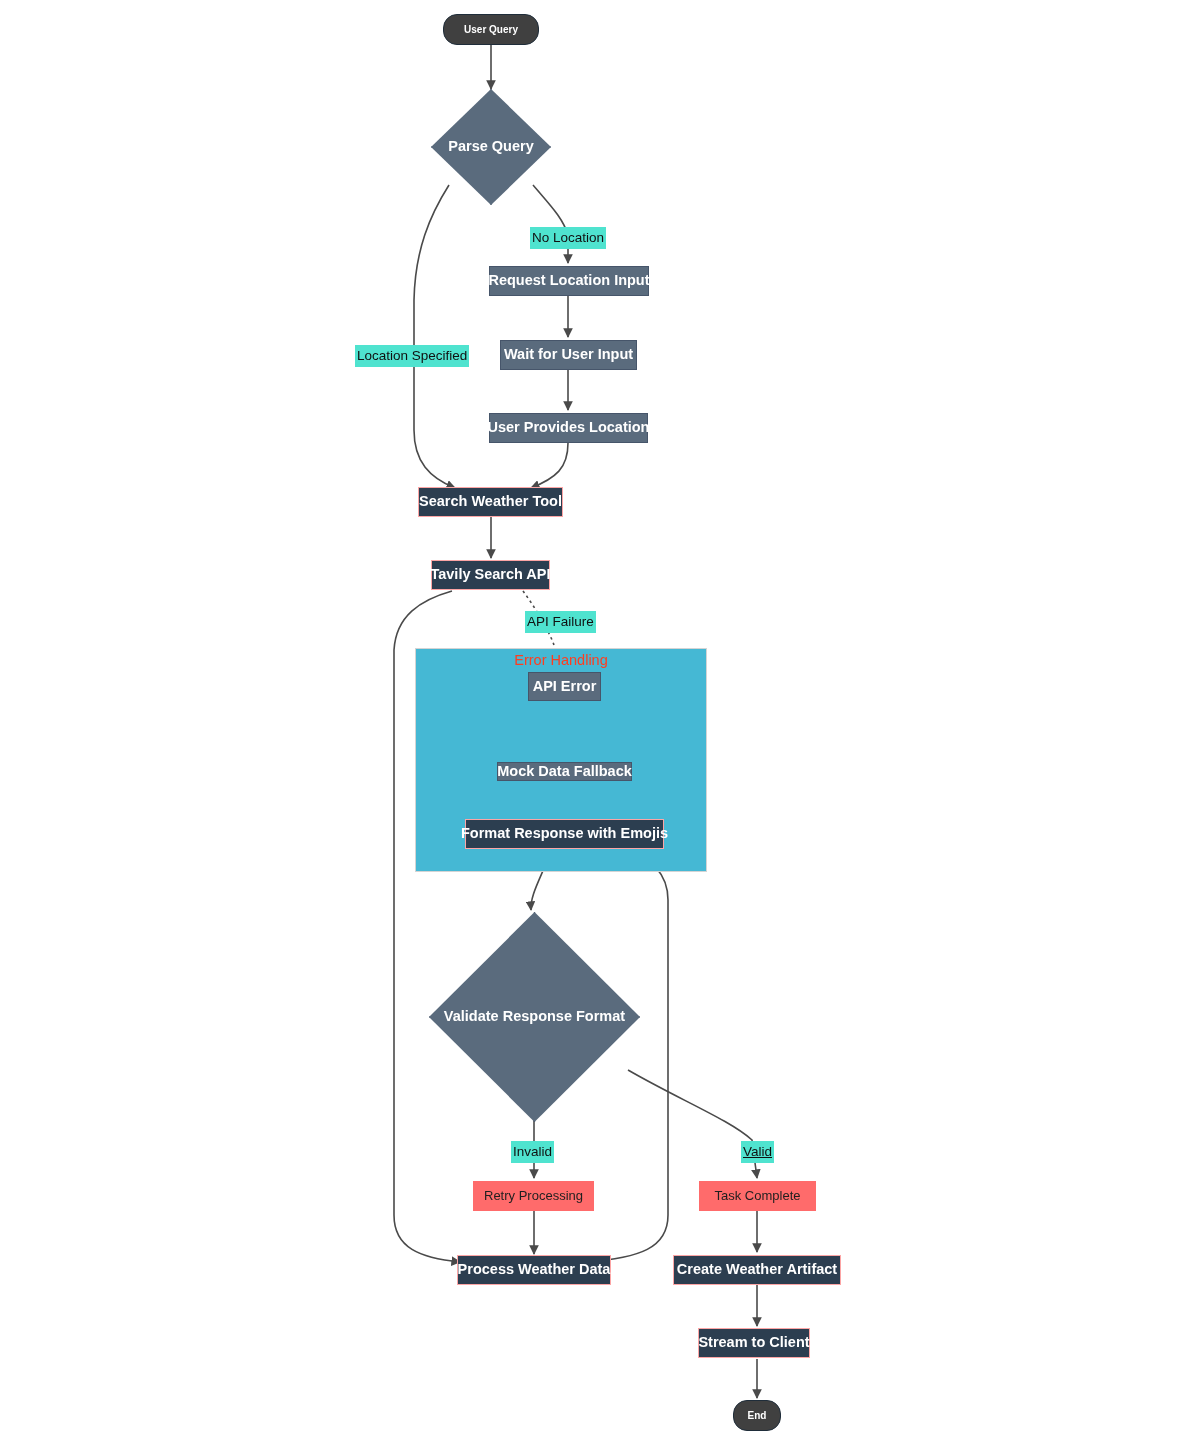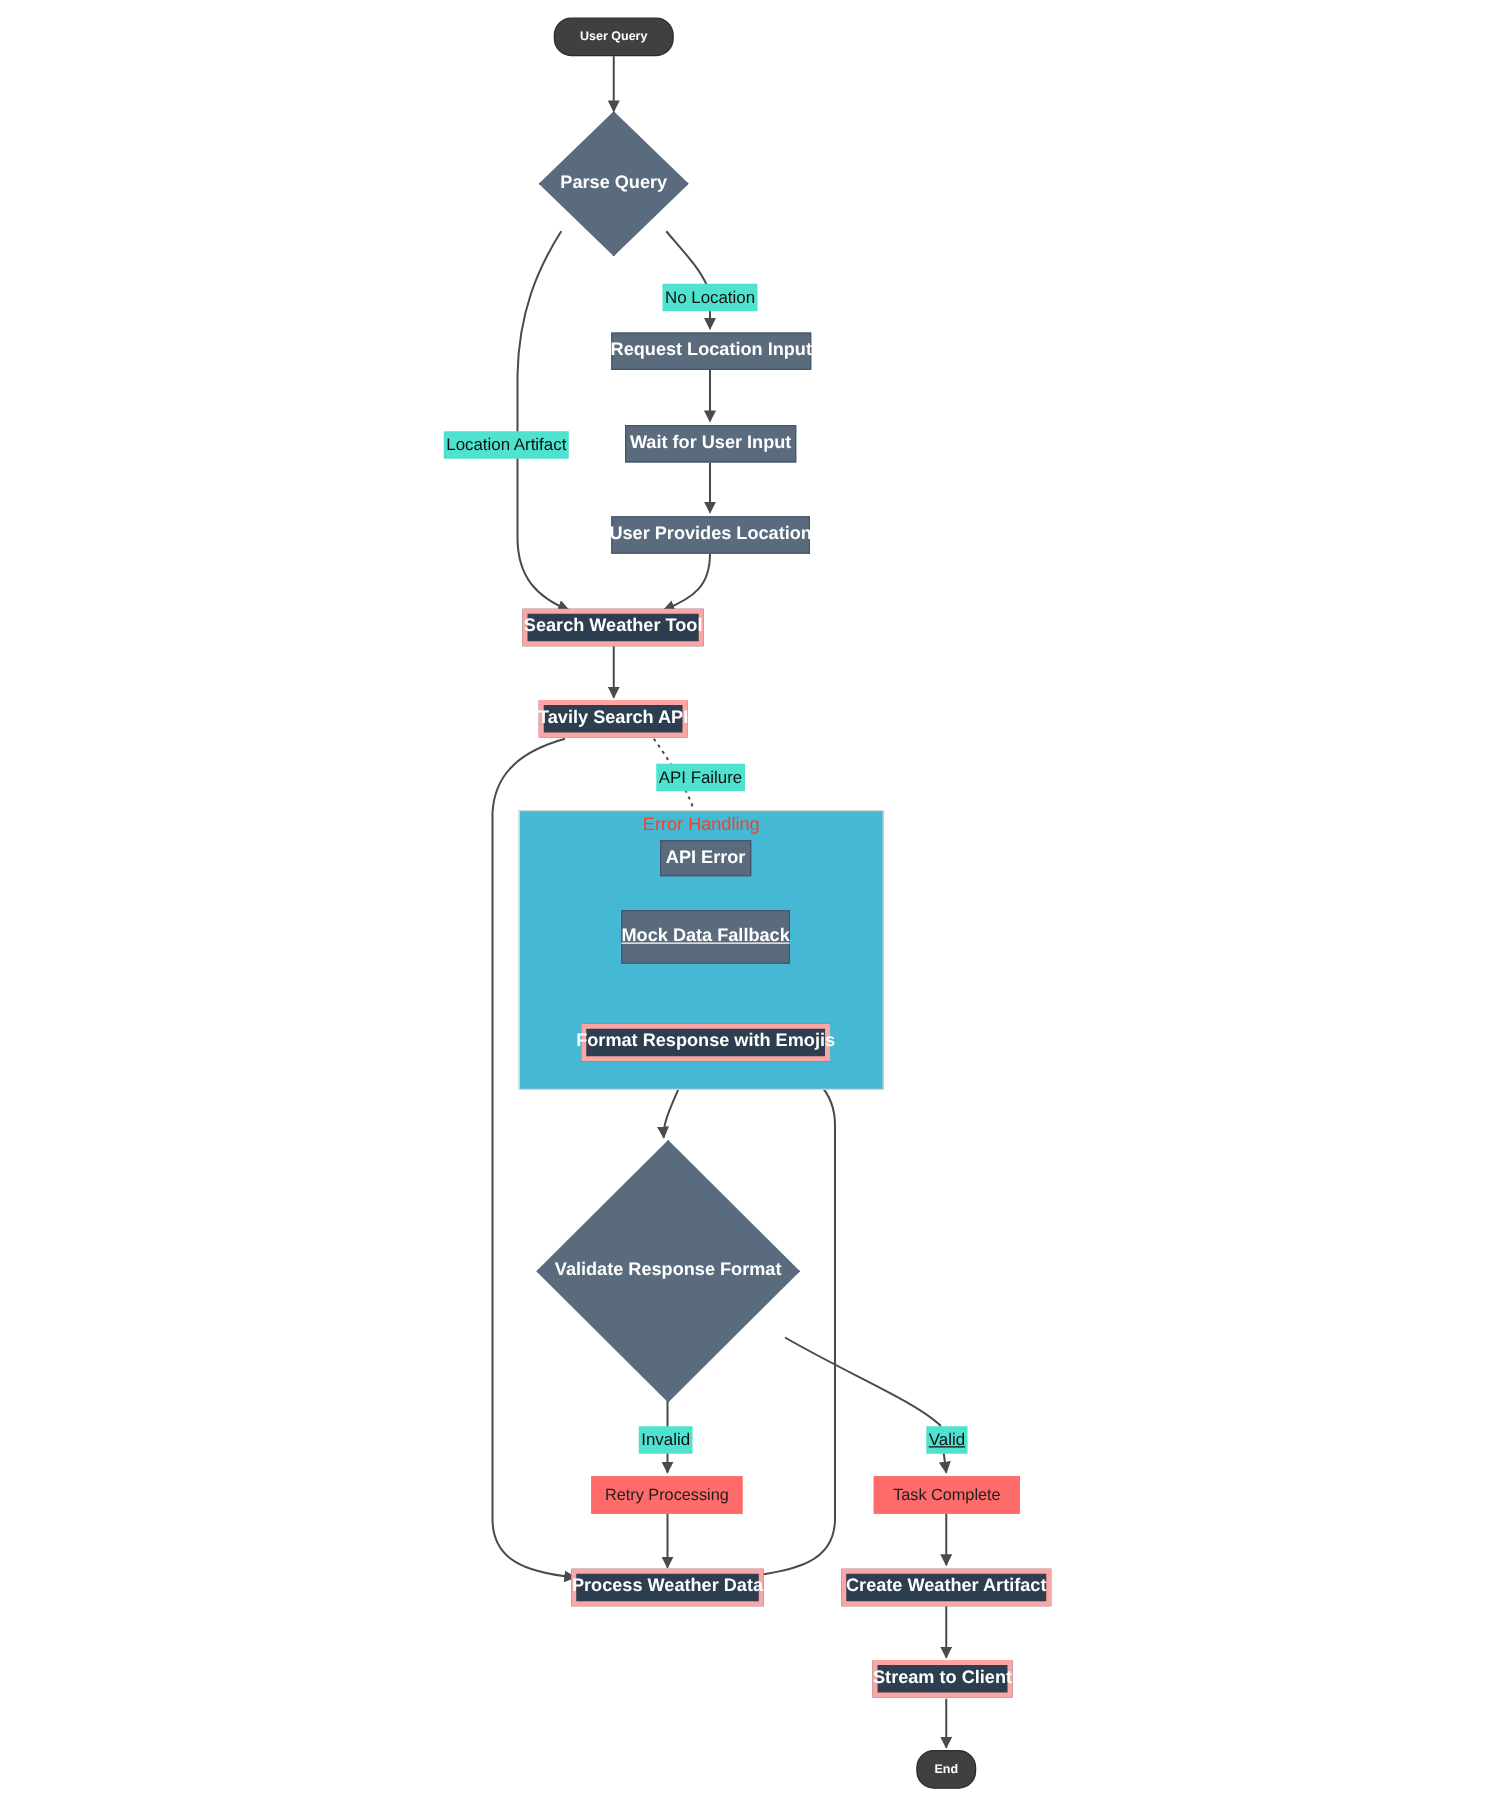--- a/index.html
+++ b/index.html
@@ -31,21 +31,21 @@
     display: flex;
     align-items: center;
     justify-content: center;
     text-align: center;
     white-space: nowrap;
     line-height: 1.1;
   }
   
   .n-dark {
     background: #2c3e50;
-    border: 4px solid #fca5a5;
+    border: 1px solid #fca5a5;
     color: #ffffff;
     font-size: 14.5px;
     font-weight: bold;
   }
   
   .n-slate {
     background: #5a6b7d;
     border: 1px solid #46556a;
     color: #ffffff;
     font-size: 14.5px;
@@ -203,21 +203,21 @@
   </div>
 
   <div class="node n-dark" style="left:431px; top:560px; width:119px; height:30px;">
     <span>Tavily Search API</span>
   </div>
 
   <div class="node n-slate" style="left:528px; top:672px; width:73px; height:29px;">
     <span>API Error</span>
   </div>
 
-  <div class="node n-slate" style="left:497px; top:728px; width:135px; height:43px;text-decoration:underline;">
+  <div class="node n-slate" style="left:497px; top:762px; width:135px; height:19px;">
     <span>Mock Data Fallback</span>
   </div>
 
   <div class="node n-dark" style="left:465px; top:819px; width:199px; height:30px;">
     <span>Format Response with Emojis</span>
   </div>
 
   <div class="node n-diamond" style="left:429px; top:912px; width:211px; height:210px;">
     <div class="dia-shape"></div>
     <span class="dia-label">Validate Response Format</span>
@@ -245,21 +245,21 @@
 
   <div class="node n-term" style="left:733px; top:1400px; width:48px; height:31px;">
     <span>End</span>
   </div>
 
   <div class="edge-label" style="left:530px; top:227px;">
     <span>No Location</span>
   </div>
 
   <div class="edge-label" style="left:355px; top:345px;">
-    <span>Location Artifact</span>
+    <span>Location Specified</span>
   </div>
 
   <div class="edge-label" style="left:525px; top:611px;">
     <span>API Failure</span>
   </div>
 
   <div class="edge-label" style="left:511px; top:1141px;">
     <span>Invalid</span>
   </div>
 

